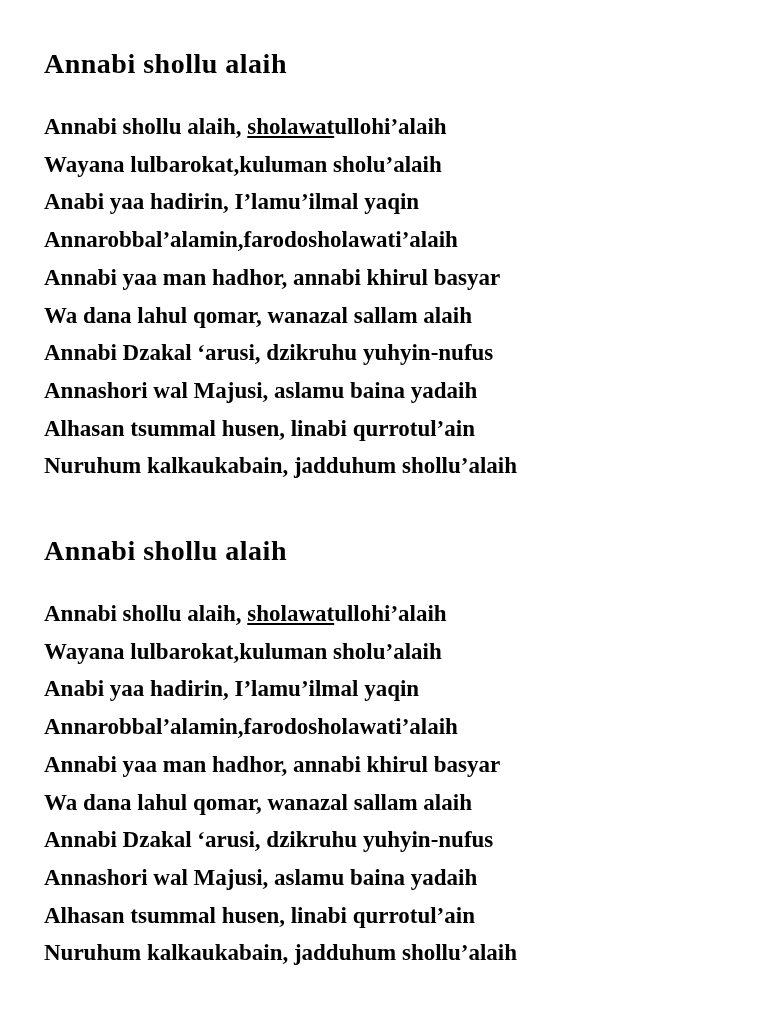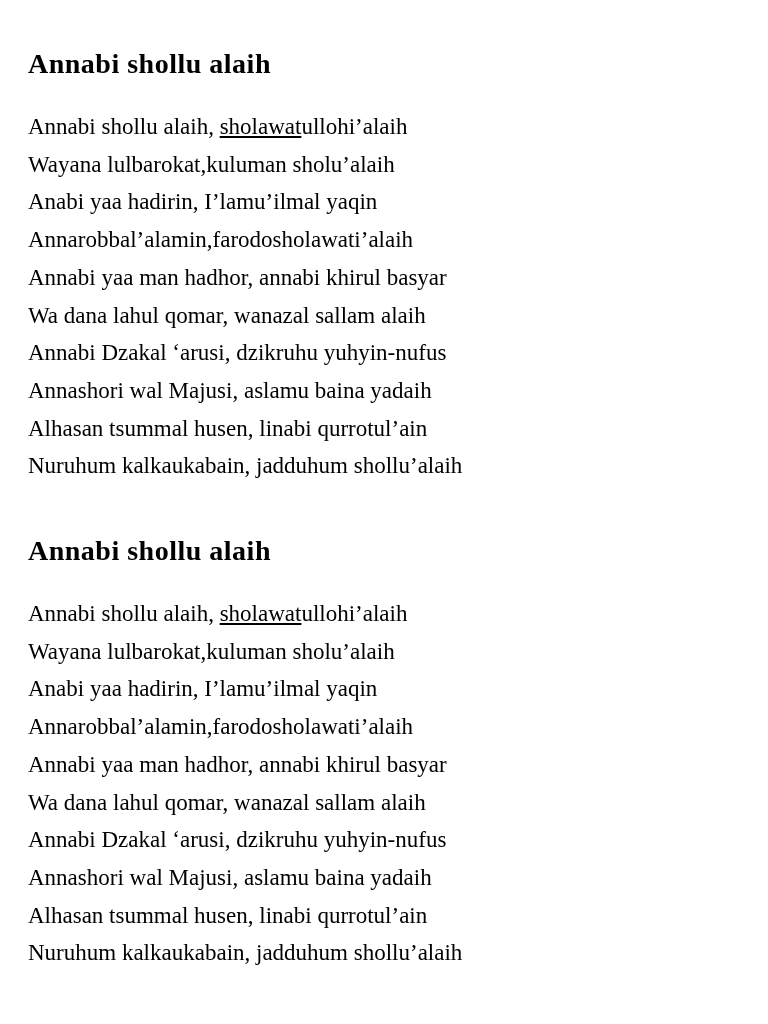--- a/index.html
+++ b/index.html
@@ -10,40 +10,40 @@
   .page {
     position: relative;
     width: 768px;
     height: 1024px;
     background: #ffffff;
     overflow: hidden;
     font-family: "Liberation Serif", "DejaVu Serif", serif;
     color: #000000;
   }
   .content {
-    padding: 48px 56px 0 28px;
+    padding: 48px 56px 0 44px;
   }
   .stanza-title {
     margin: 0;
     font-size: 28px;
     line-height: 32px;
     font-weight: bold;
     letter-spacing: 0.5px;
   }
   .stanza-block + .stanza-block {
     margin-top: 50px;
   }
   .stanza {
     margin-top: 28px;
   }
   .lyric-line {
     margin: 0;
     font-size: 23px;
     line-height: 37.7px;
-    font-weight: normal;
+    font-weight: bold;
     white-space: nowrap;
   }
   .underline {
     text-decoration: underline;
   }
 </style>
 </head>
 <body>
 
 <div class="page">

